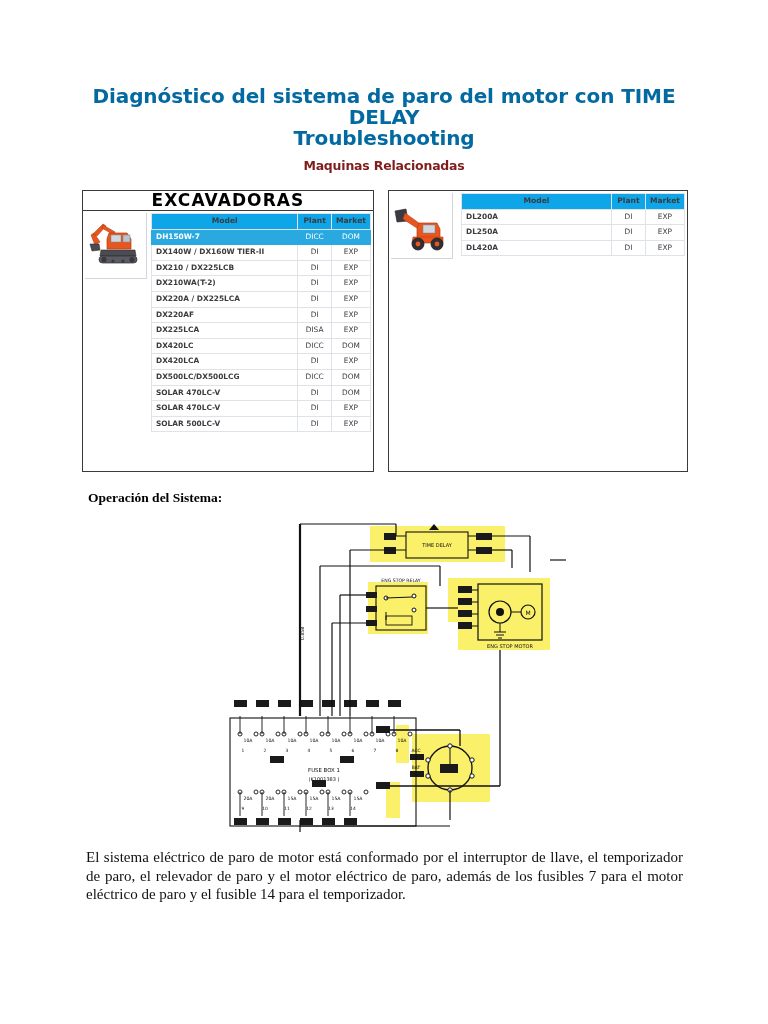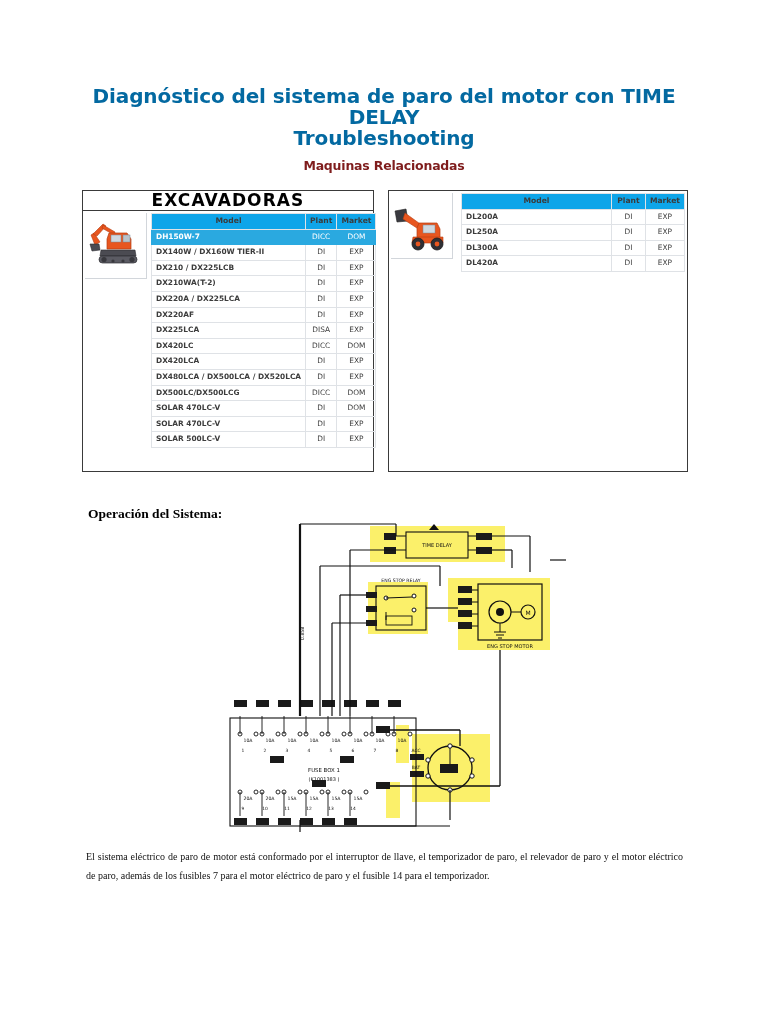--- a/index.html
+++ b/index.html
@@ -71,34 +71,34 @@
   table.mtab td.c-model { text-align: left; width: 152px; font-weight: bold; }
   table.mtab td.c-plant, table.mtab td.c-market { text-align: center; width: 34px; }
   table.mtab th.h-model { width: 152px; }
   table.mtab th.h-plant, table.mtab th.h-market { width: 34px; }
   table.mtab tr.hl td {
     background: #2aa9e0; color: #ffffff; border-color: #2aa9e0;
   }
 
   
   .section-h {
-    position: absolute; left: 88px; top: 506px;
+    position: absolute; left: 88px; top: 490px;
     font-family: "Liberation Serif", serif;
     font-size: 13.5px; font-weight: bold; color: #000;
   }
 
   
   .diagram { position: absolute; left: 200px; top: 520px; width: 380px; height: 320px; }
   .diagram svg { display: block; }
 
   
   .para {
     position: absolute; left: 86px; top: 848px; width: 597px;
     font-family: "Liberation Serif", serif;
-    font-size: 10px; line-height: 18.6px; color: #111;
+    font-size: 15px; line-height: 18.6px; color: #111;
     text-align: justify;
   }
 </style>
 </head>
 <body>
 
 <div class="page">
 
   <div class="title-block">
     <div class="title-line">Diagnóstico del sistema de paro del motor con TIME DELAY</div>
@@ -180,25 +180,20 @@
                 <td class="c-model">DX420LC</td>
                 <td class="c-plant">DICC</td>
                 <td class="c-market">DOM</td>
               </tr>
               <tr>
                 <td class="c-model">DX420LCA</td>
                 <td class="c-plant">DI</td>
                 <td class="c-market">EXP</td>
               </tr>
               <tr>
-                <td class="c-model">DX480LCA / DX500LCA / DX520LCA</td>
-                <td class="c-plant">DI</td>
-                <td class="c-market">EXP</td>
-              </tr>
-              <tr>
                 <td class="c-model">DX500LC/DX500LCG</td>
                 <td class="c-plant">DICC</td>
                 <td class="c-market">DOM</td>
               </tr>
               <tr>
                 <td class="c-model">SOLAR 470LC-V</td>
                 <td class="c-plant">DI</td>
                 <td class="c-market">DOM</td>
               </tr>
               <tr>
@@ -243,25 +238,20 @@
             </tr>
           </thead>
           <tbody>
               <tr>
                 <td class="c-model">DL200A</td>
                 <td class="c-plant">DI</td>
                 <td class="c-market">EXP</td>
               </tr>
               <tr>
                 <td class="c-model">DL250A</td>
-                <td class="c-plant">DI</td>
-                <td class="c-market">EXP</td>
-              </tr>
-              <tr>
-                <td class="c-model">DL300A</td>
                 <td class="c-plant">DI</td>
                 <td class="c-market">EXP</td>
               </tr>
               <tr>
                 <td class="c-model">DL420A</td>
                 <td class="c-plant">DI</td>
                 <td class="c-market">EXP</td>
               </tr>
             </tbody>
         </table>

